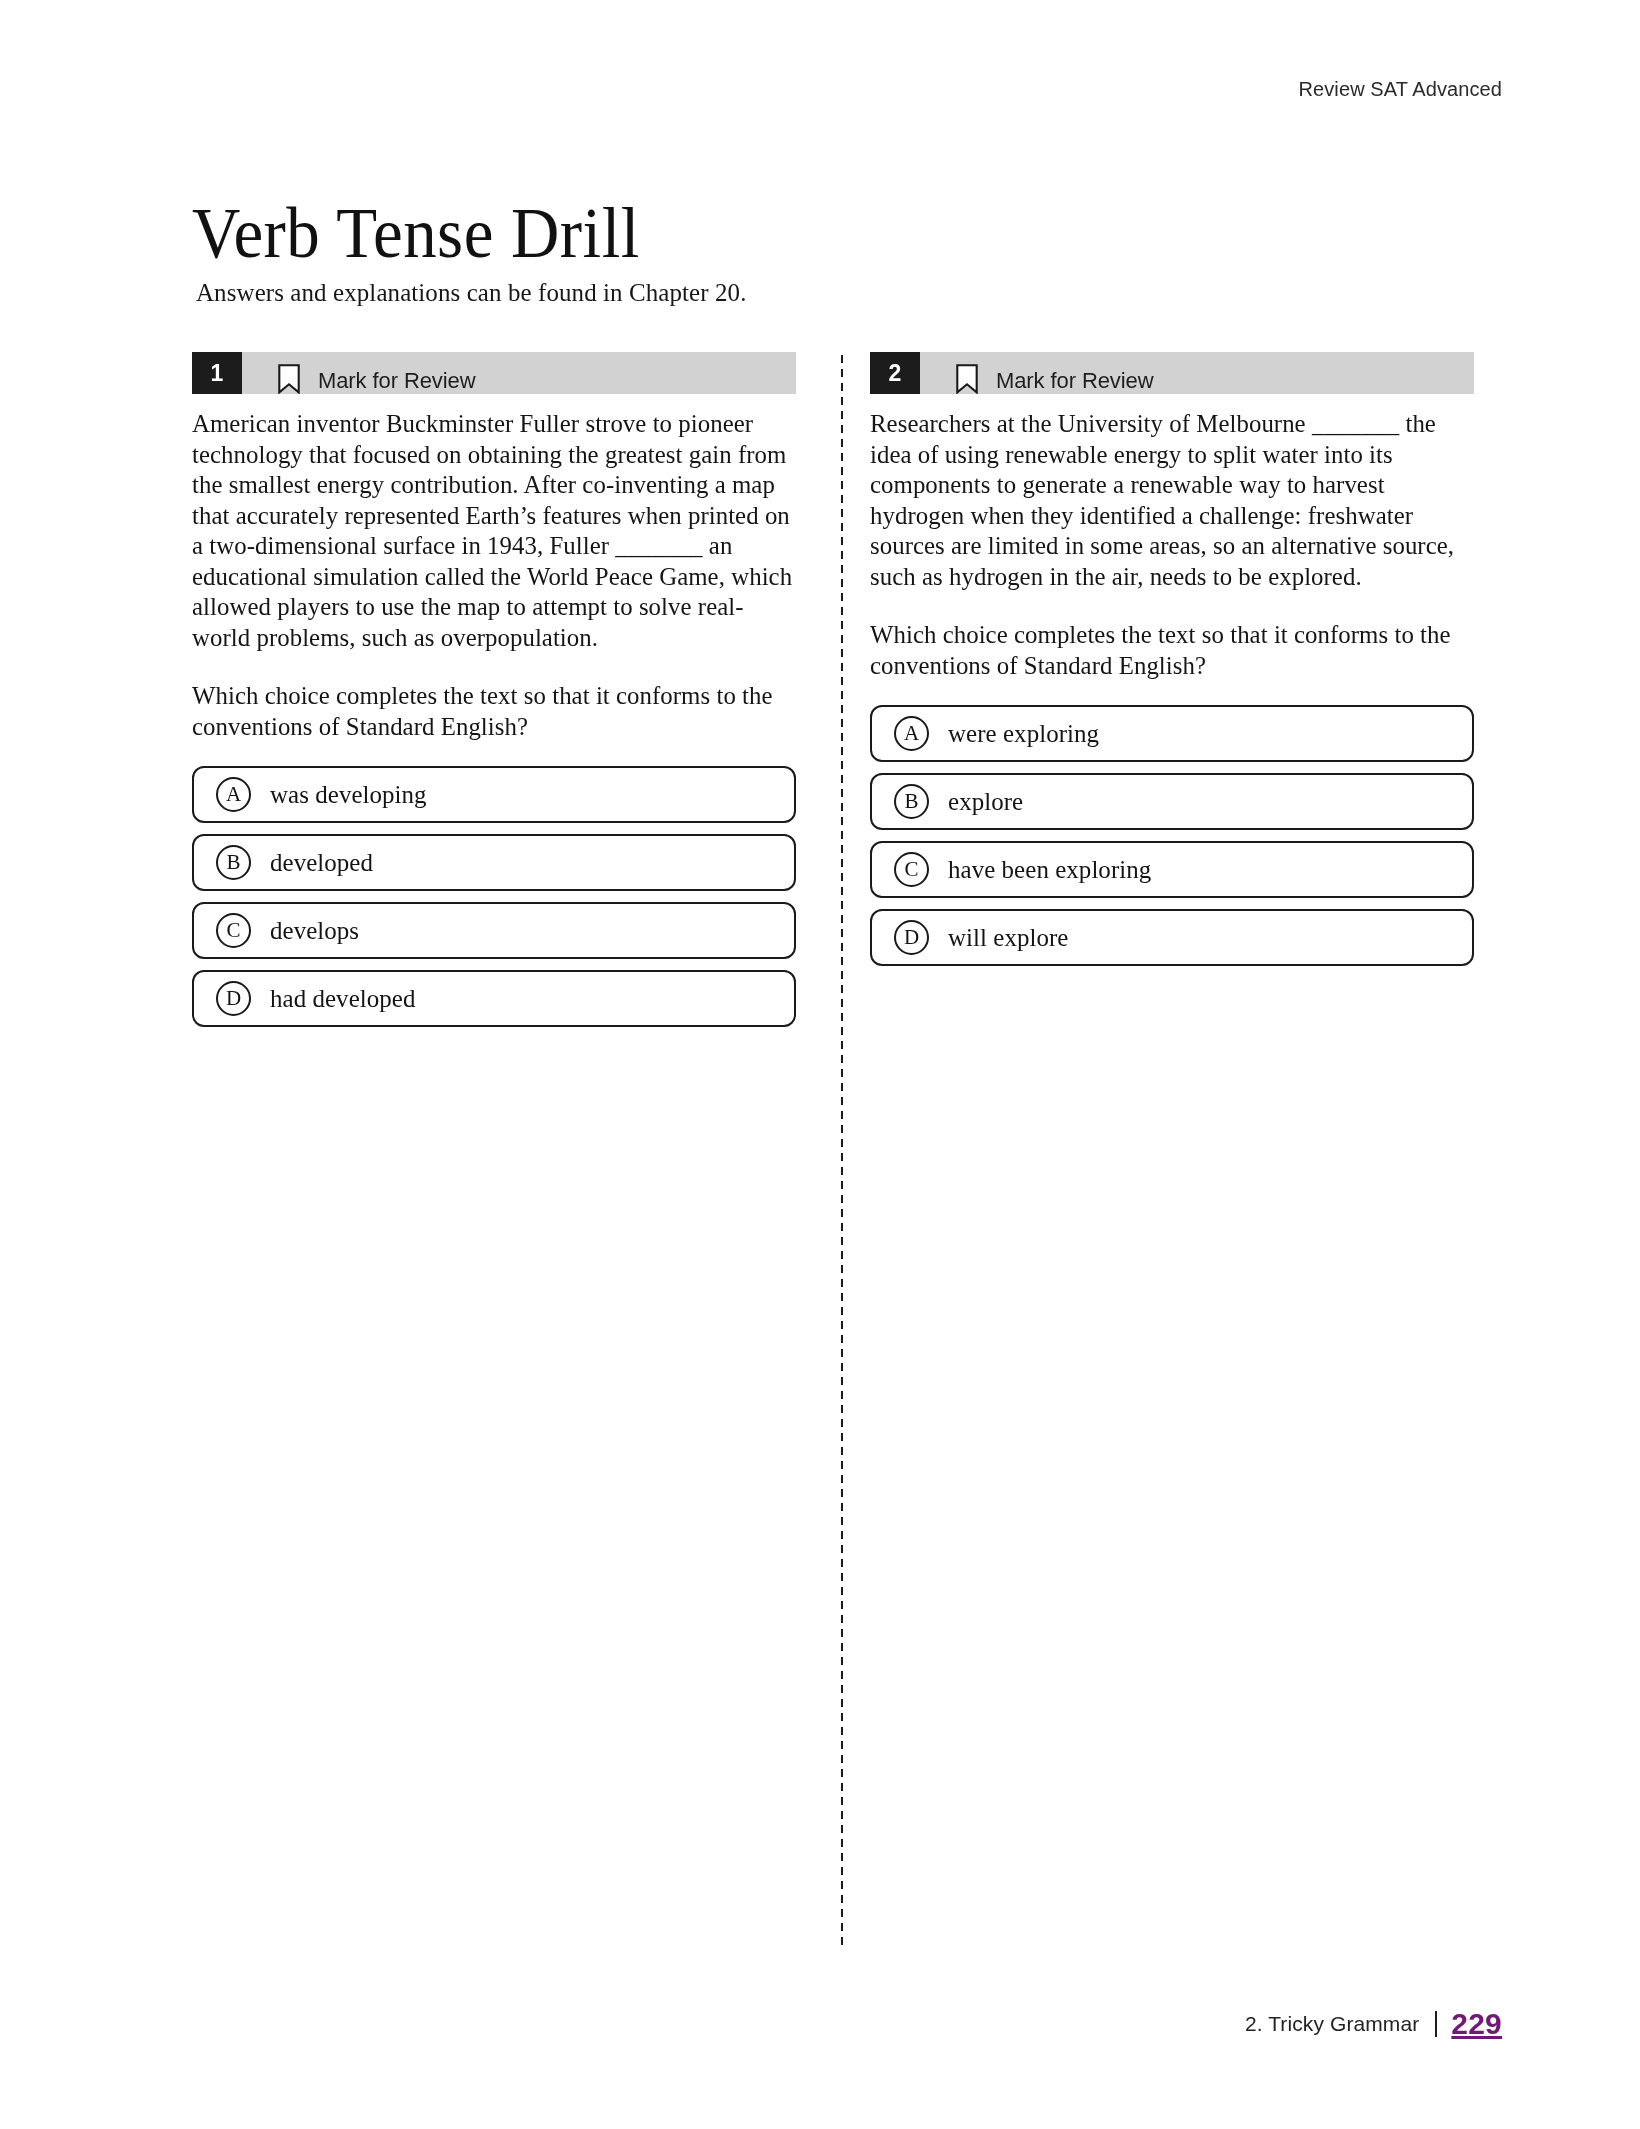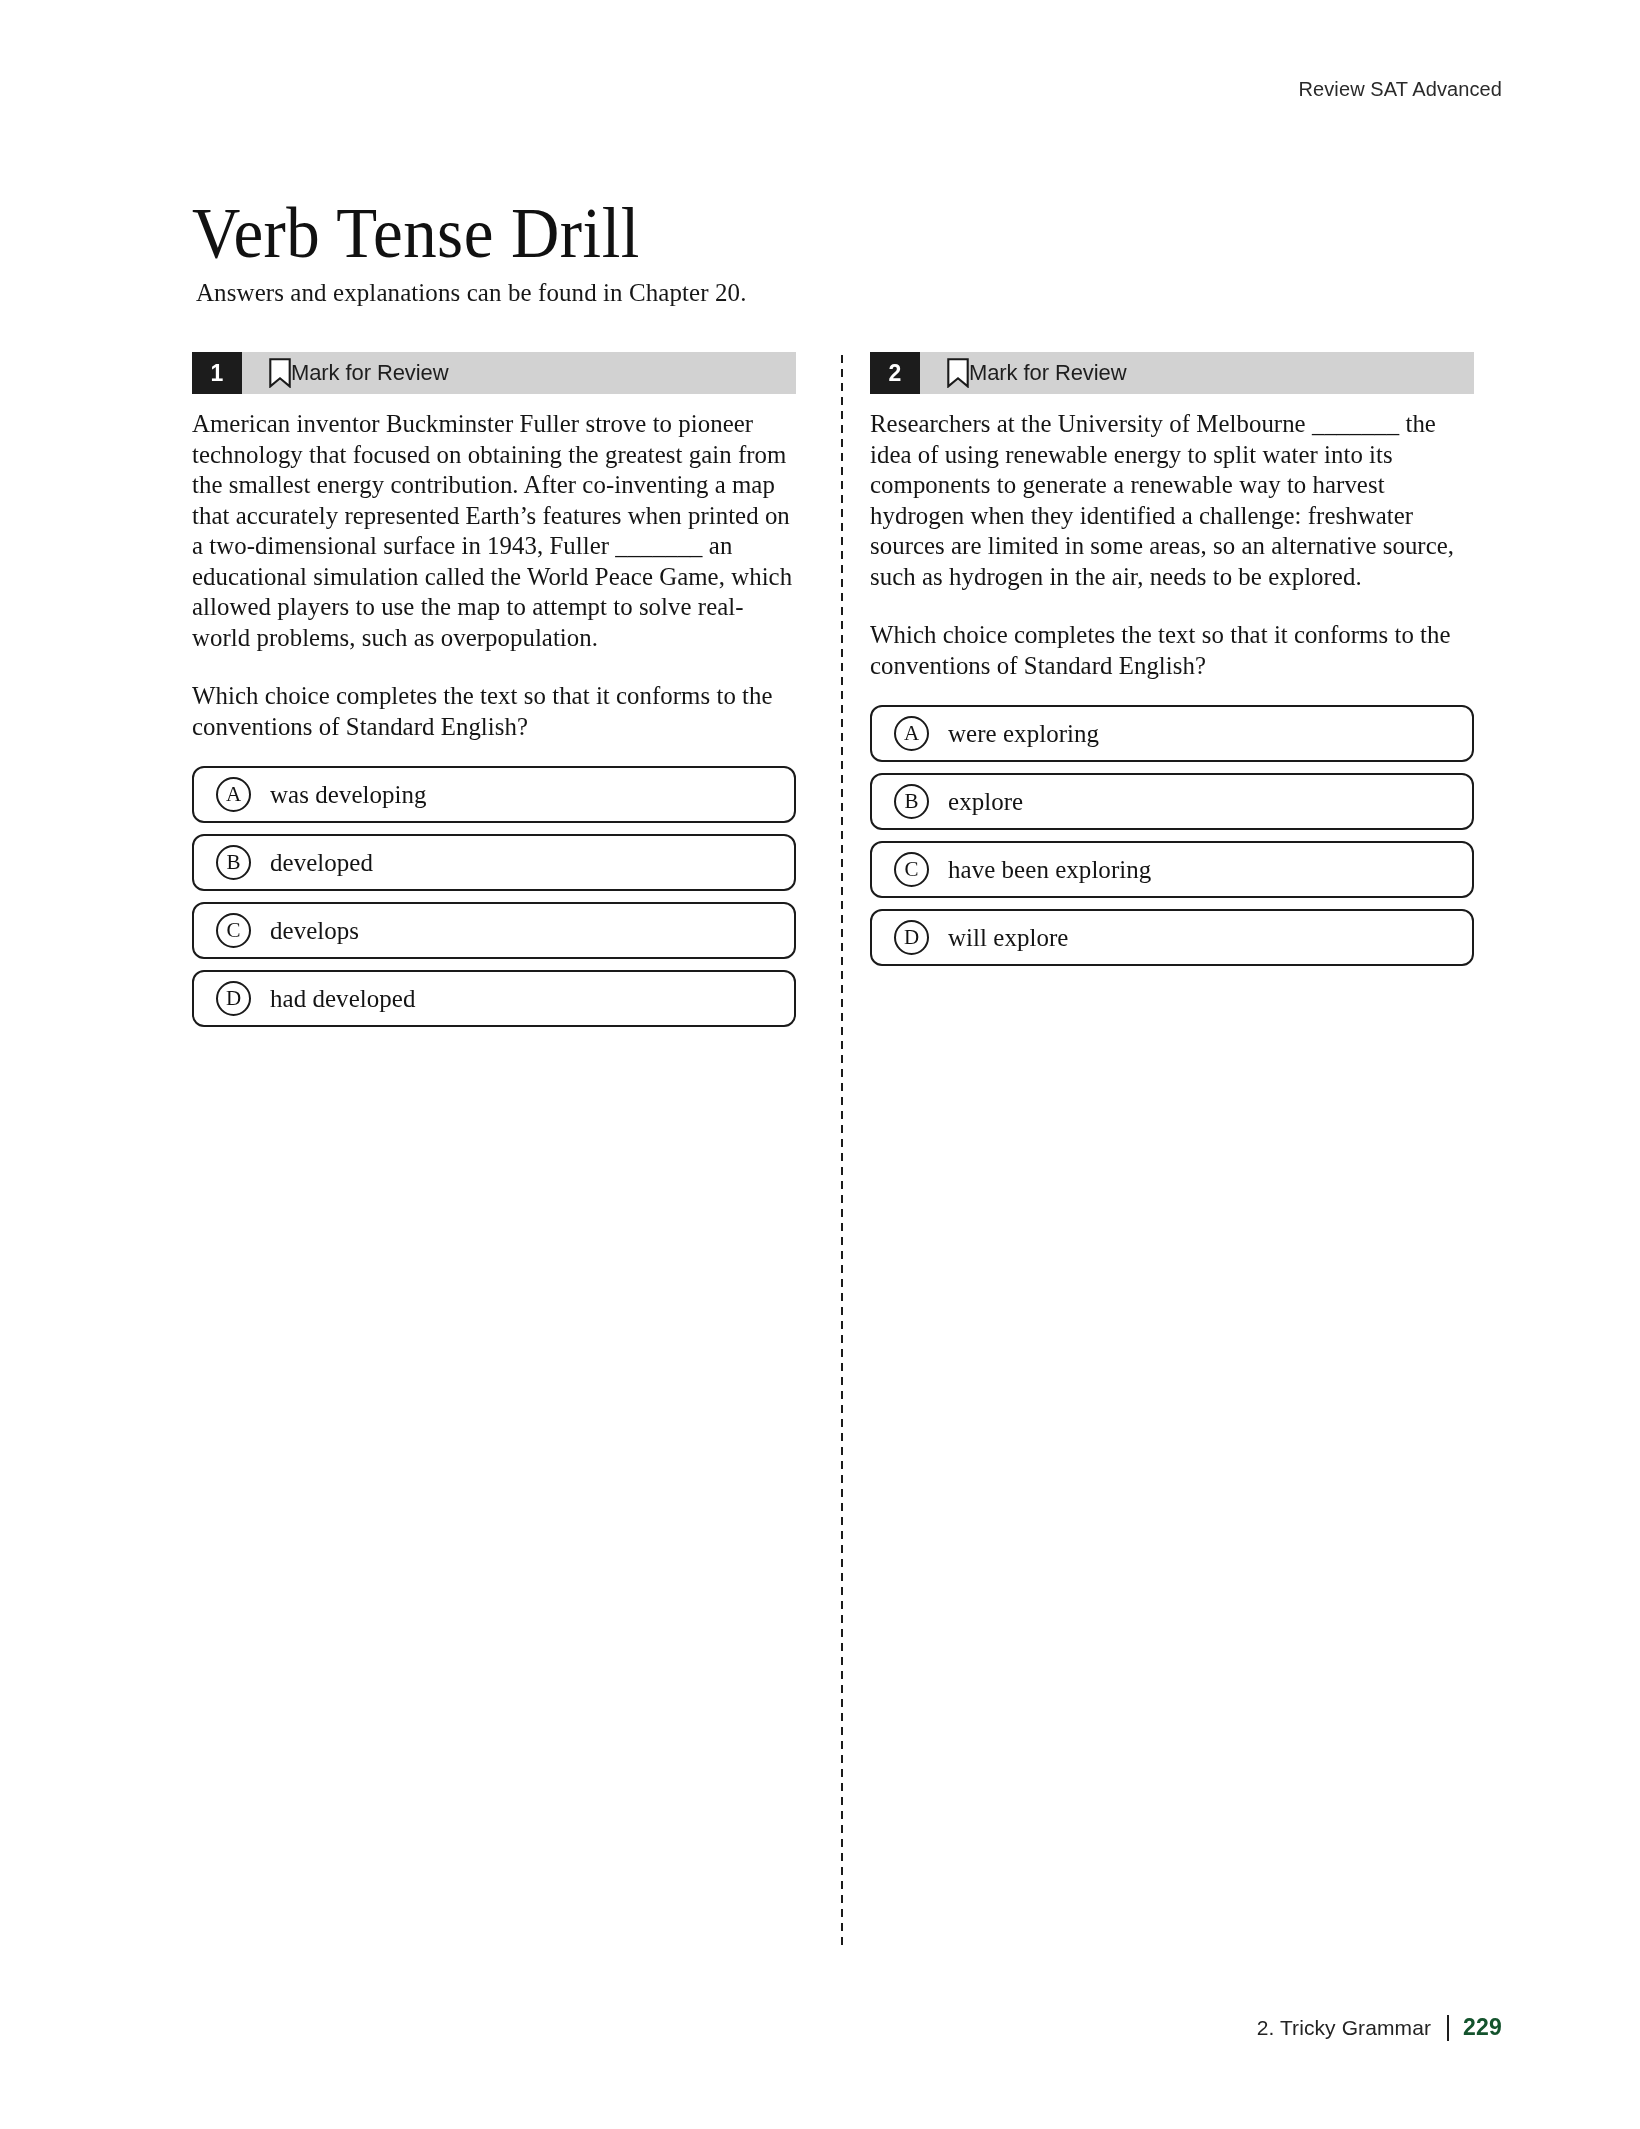--- a/index.html
+++ b/index.html
@@ -99,23 +99,23 @@
     display: flex;
     align-items: center;
     justify-content: center;
     font-family: "Liberation Sans", sans-serif;
     font-weight: bold;
     font-size: 23px;
     letter-spacing: 0.3px;
   }
   .mark-review {
     display: flex;
-    align-items: center;
-    gap: 0;
-    padding-left: 27px;
+    align-items: flex-end;
+    gap: 18px;
+    padding-left: 36px;
   }
   .bookmark-icon {
     display: block;
     width: 22px;
     height: 30px;
     flex: none;
   }
   .mark-review-label {
     font-family: "Liberation Sans", sans-serif;
     font-size: 22px;
@@ -198,24 +198,25 @@
     color: #232323;
     letter-spacing: 0.1px;
   }
   .footer-rule {
     width: 2px;
     height: 26px;
     background: #1d1d1d;
     margin: 0 14px 0 16px;
   }
   .footer-page {
-    font-size: 23px;
+    font-size: 30px;
     font-weight: bold;
-    color: #14532d;
+    color: #701a75;
     letter-spacing: 0.2px;
+    text-decoration: underline;
   }
 </style>
 </head>
 <body>
 
 <div class="page">
 
   <div class="running-head">Review SAT Advanced</div>
 
   <h1 class="drill-title">Verb Tense Drill</h1>

